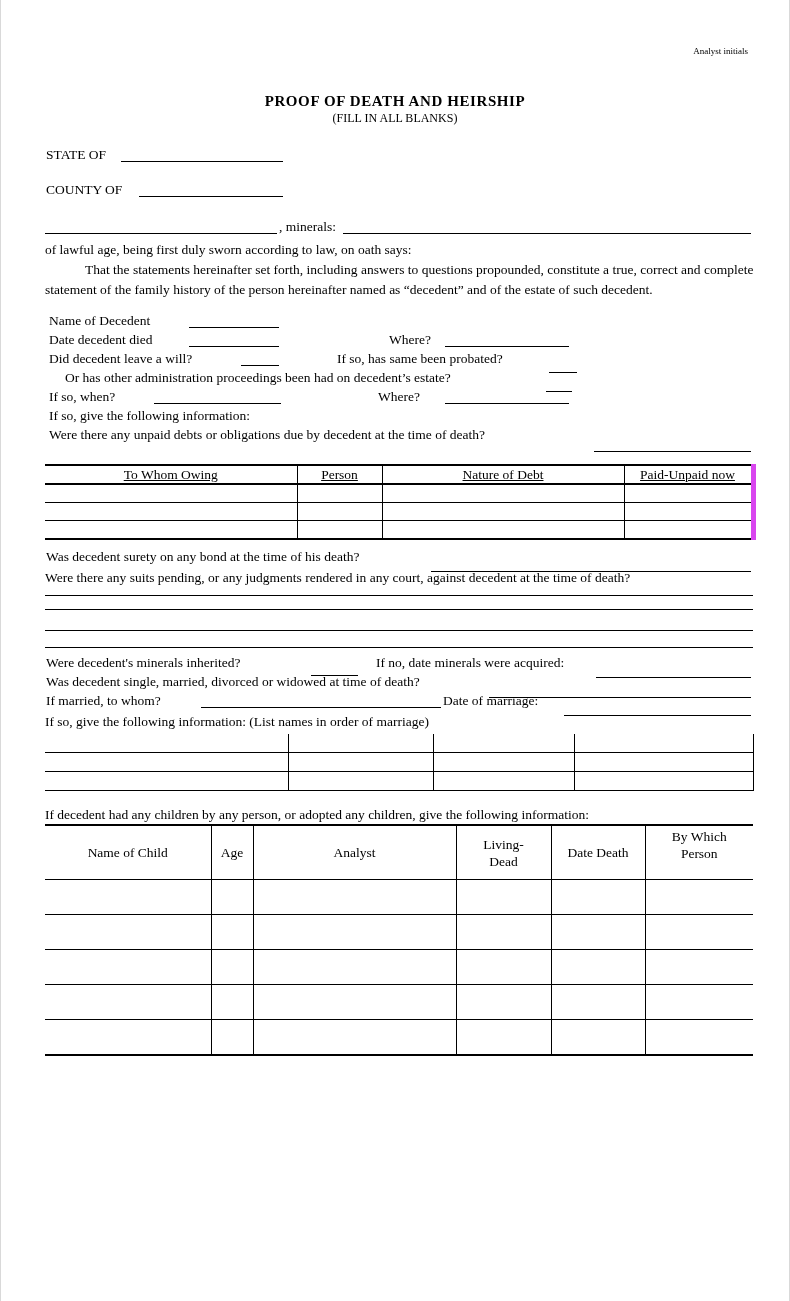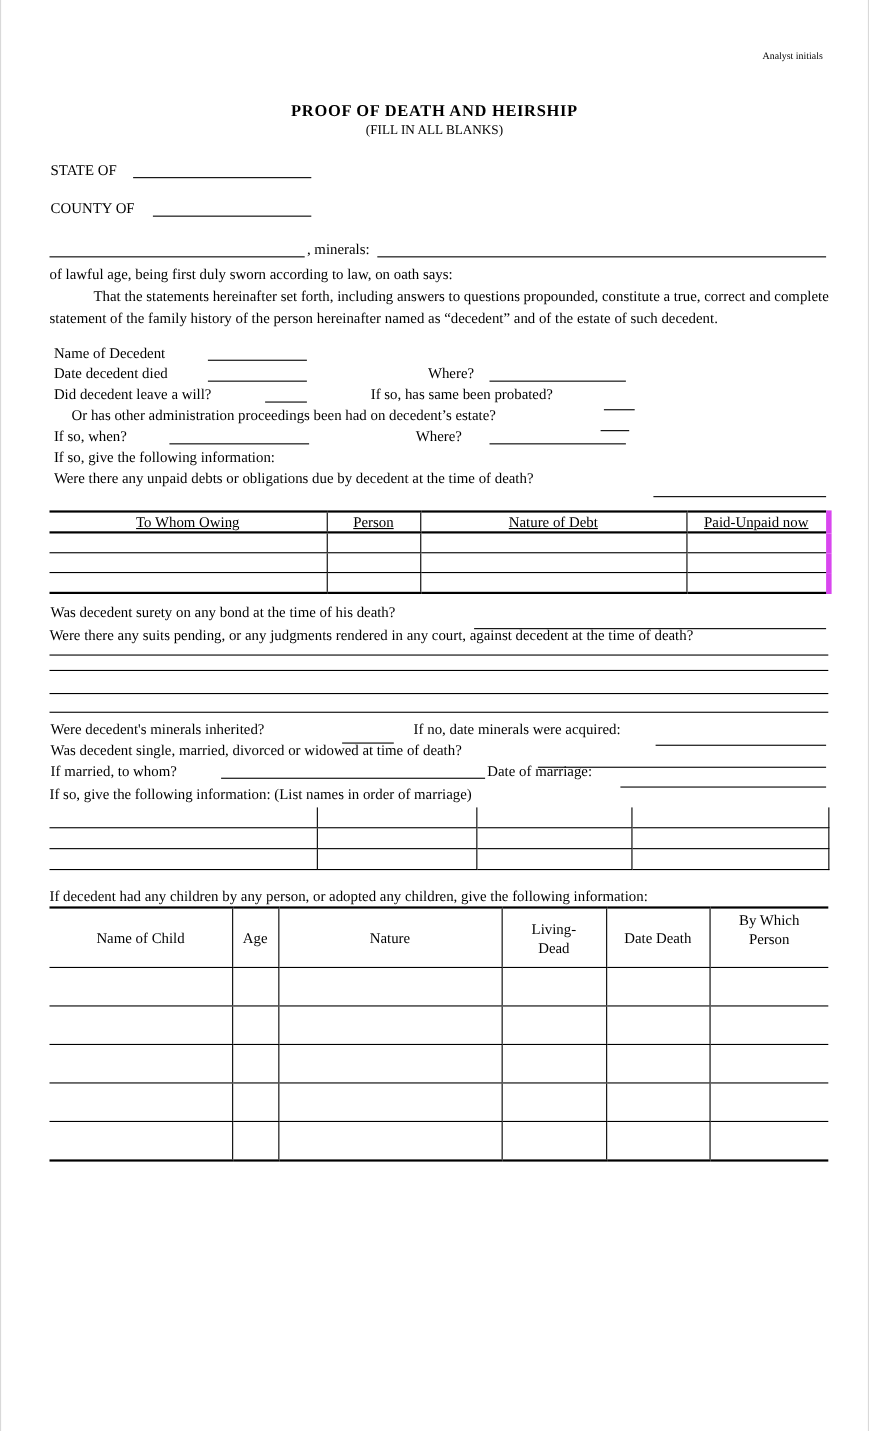--- a/index.html
+++ b/index.html
@@ -211,21 +211,21 @@
         <col style="width:42px">
         <col style="width:203px">
         <col style="width:95px">
         <col style="width:94px">
         <col style="width:108px">
       </colgroup>
     <tbody>
         <tr>
       <th>Name of Child</th>
       <th>Age</th>
-      <th>Nature</th>
+      <th>Analyst</th>
       <th>Living-
 Dead</th>
       <th>Date Death</th>
       <th class="top">By Which
 Person</th>
     </tr>
     <tr>
           <td></td>
           <td></td>
           <td></td>

